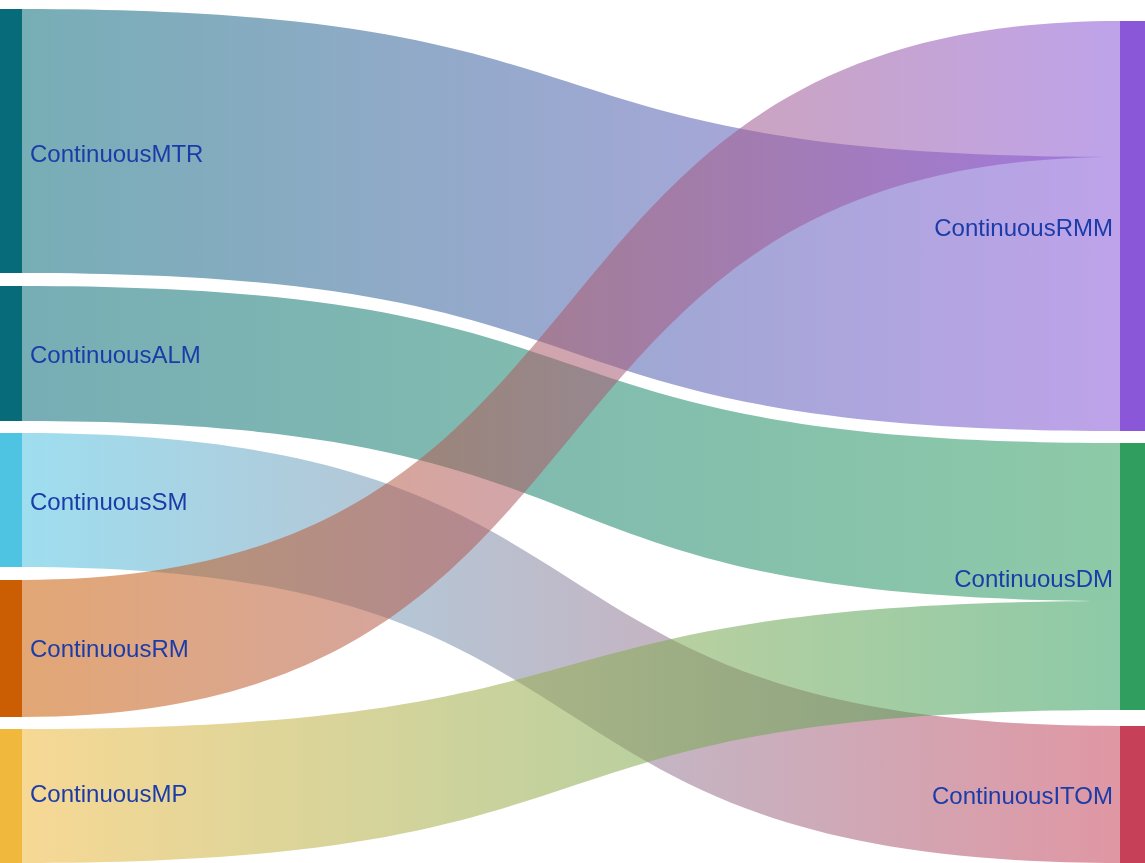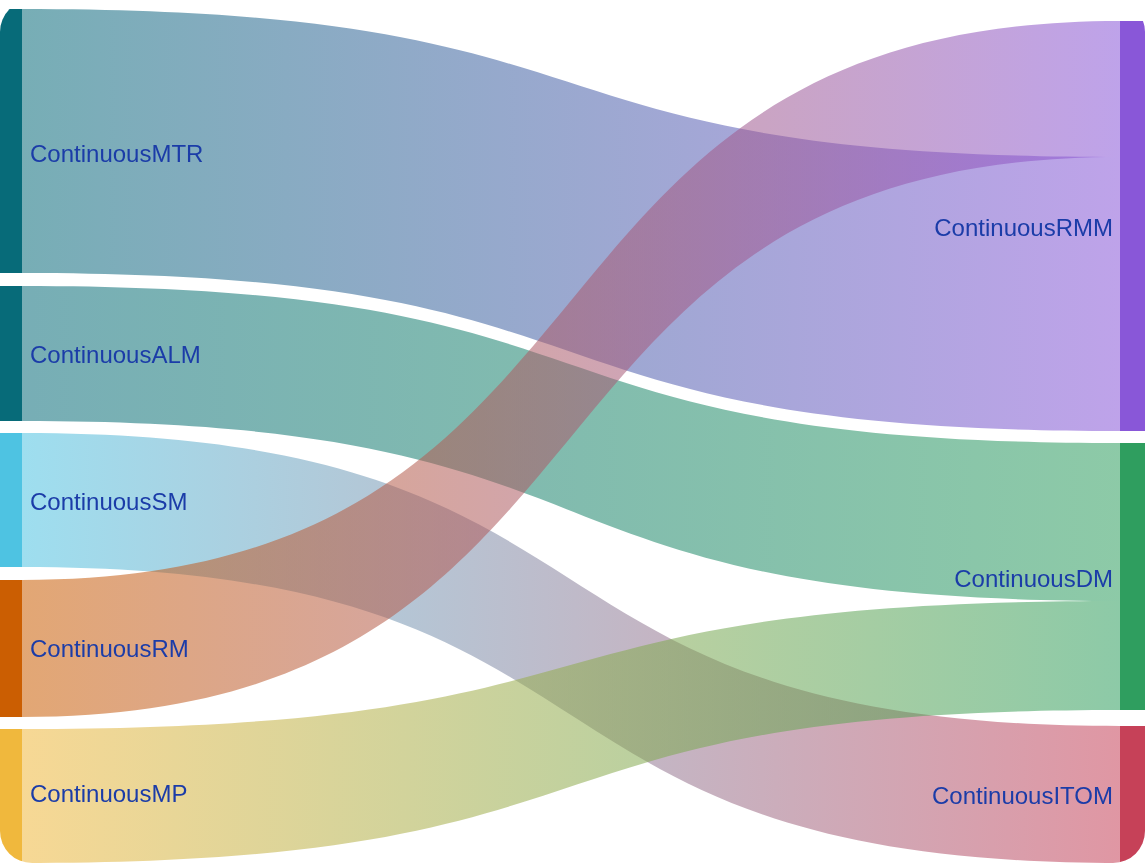--- a/index.html
+++ b/index.html
@@ -7,21 +7,20 @@
     padding: 0;
     background: #ffffff;
     font-family: "Liberation Sans", sans-serif;
   }
   #stage {
     position: relative;
     width: 1145px;
     height: 863px;
     background: #ffffff;
     overflow: hidden;
-    border-radius: 32px;
   }
   svg { display: block; }
   .node-label {
     font-family: "Liberation Sans", sans-serif;
     font-weight: 400;
   }
 </style>
 </head>
 <body>
 

